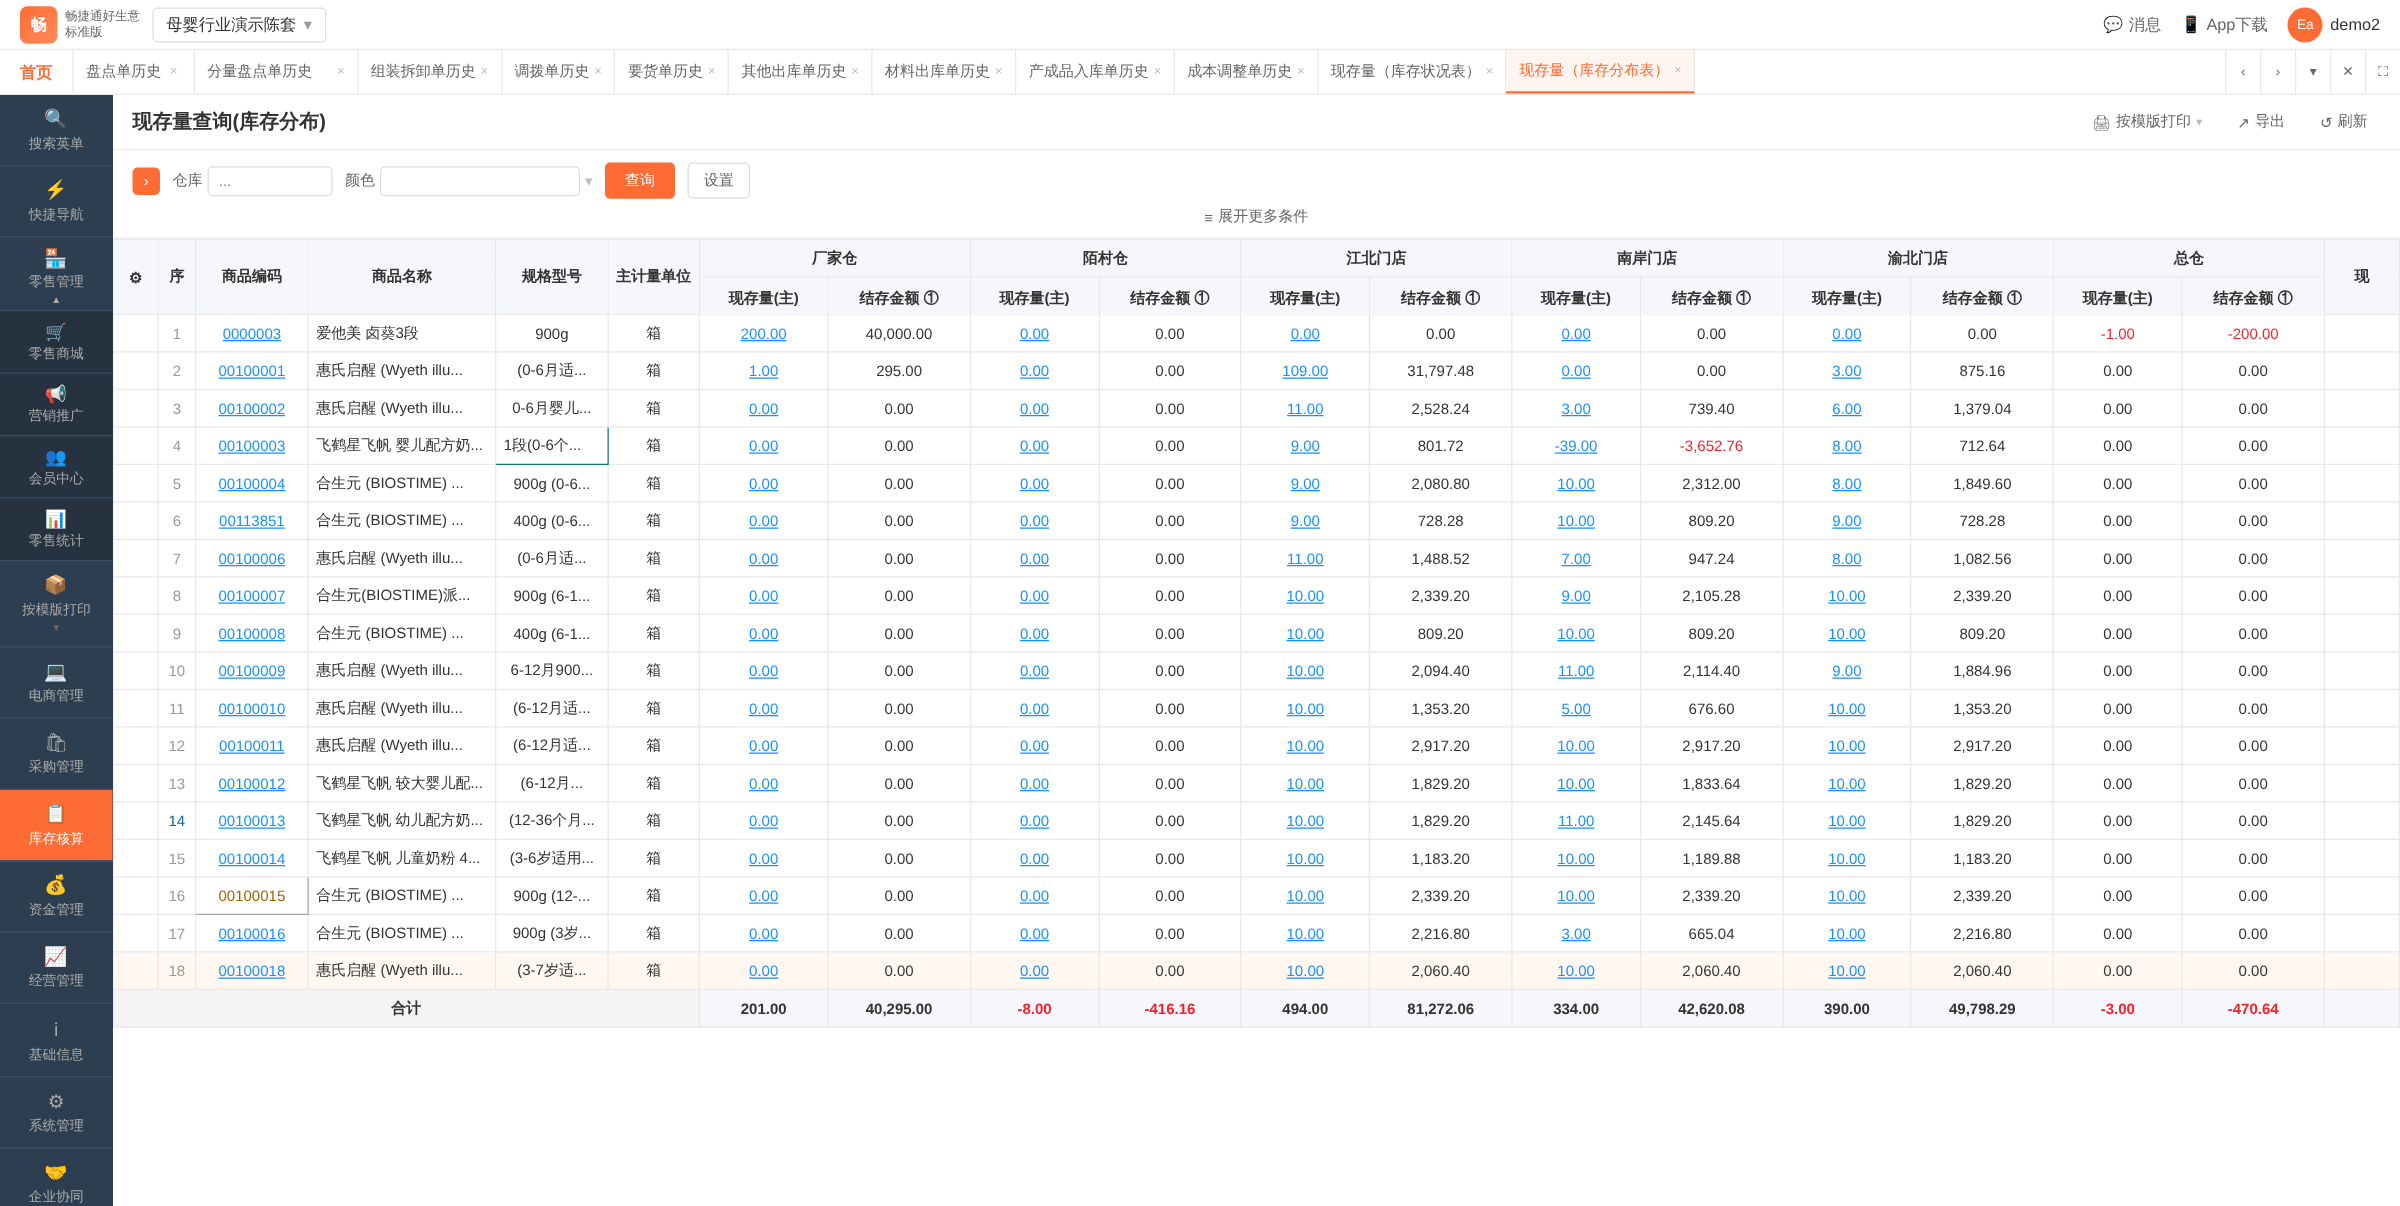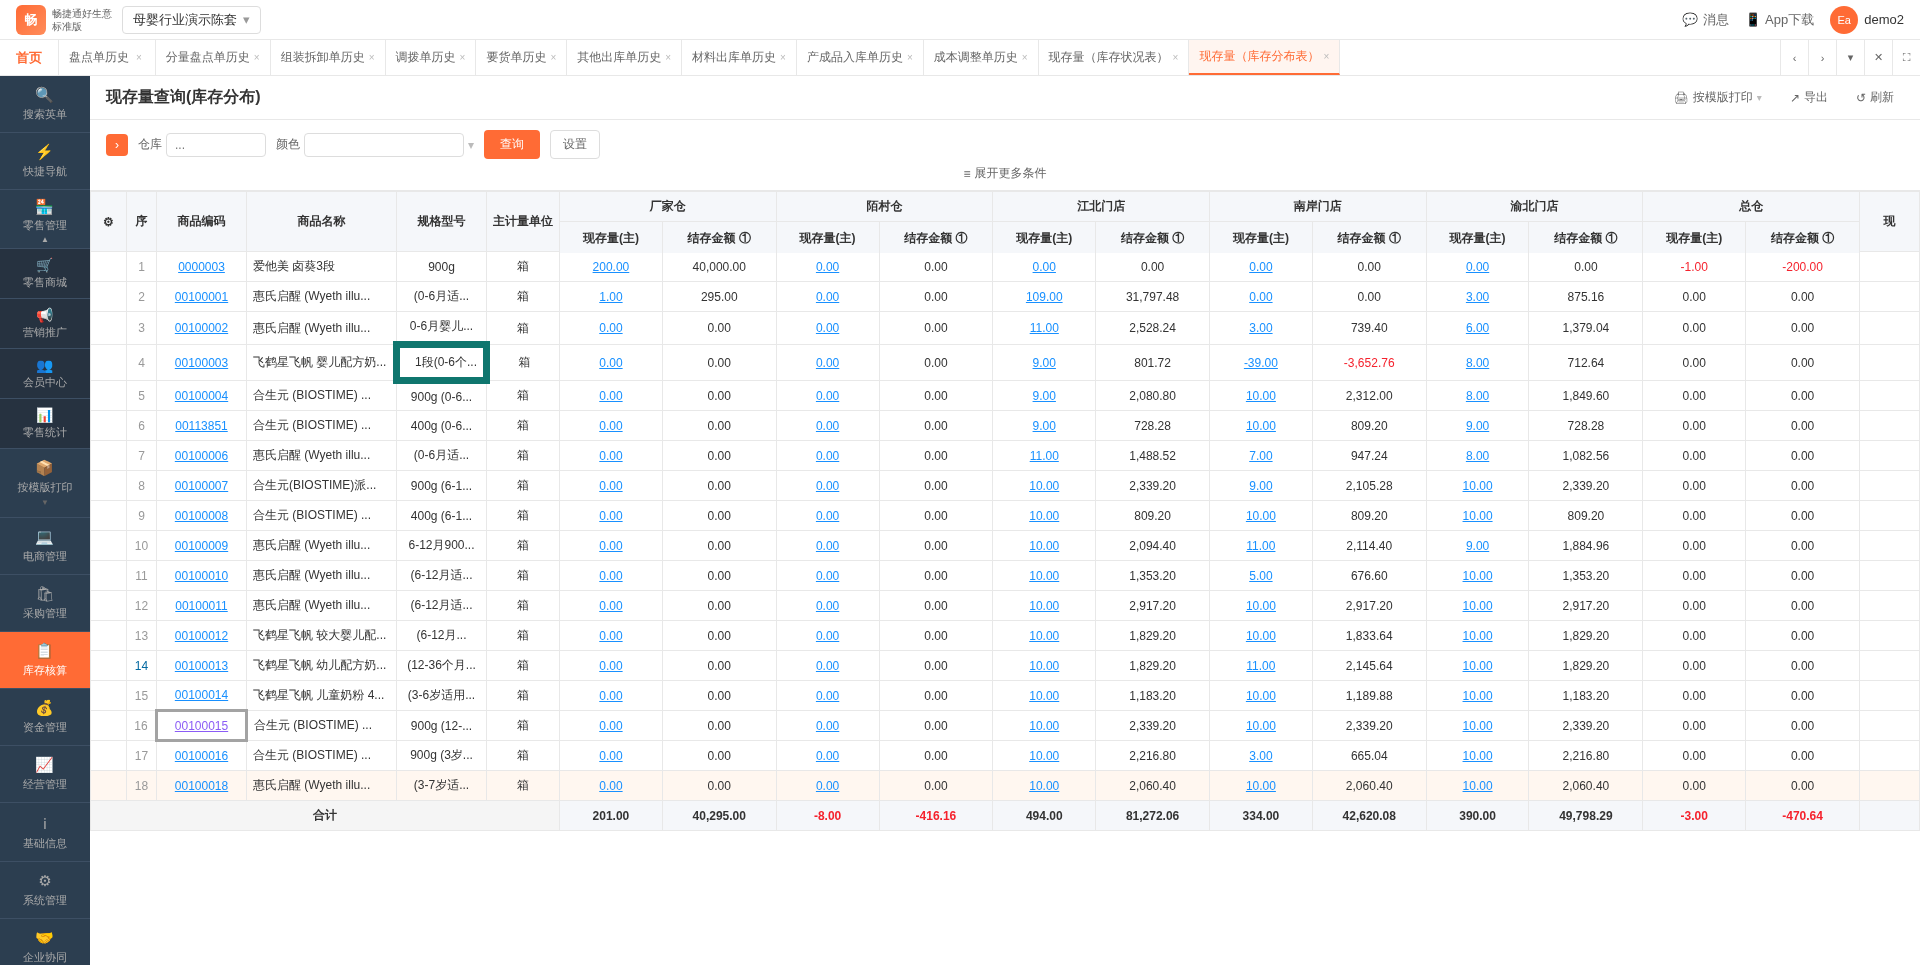--- a/index.html
+++ b/index.html
@@ -44,21 +44,21 @@
       </div>
     </div>
   </div>
 
   <div style="background:#fff; height:36px; display:flex; align-items:stretch; overflow:hidden; border-bottom:1px solid #e8e8e8; flex-shrink:0;">
     <div style="padding:0 16px; display:flex; align-items:center; color:#ff6b35; font-weight:bold; font-size:13px; cursor:pointer; border-right:1px solid #e8e8e8; flex-shrink:0;">首页</div>
     <div style="padding:0 10px; display:flex; align-items:center; gap:4px; color:#666; font-size:12px; cursor:pointer; border-right:1px solid #e8e8e8; flex-shrink:0; white-space:nowrap;">
       <span>盘点单历史</span>
         <span style="color:#bbb; font-size:10px; padding:1px 3px; border-radius:2px;">×</span>
     </div>
-    <div style="padding:0 10px; display:flex; align-items:center; gap:4px; color:#666; font-size:12px; cursor:pointer; border-right:1px solid #e8e8e8; flex-shrink:0; white-space:nowrap;">
+    <div style="padding:0 10px; display:flex; align-items:center; gap:20px; color:#666; font-size:12px; cursor:pointer; border-right:1px solid #e8e8e8; flex-shrink:0; white-space:nowrap;">
       <span>分量盘点单历史</span>
         <span style="color:#bbb; font-size:10px;">×</span>
     </div>
     <div style="padding:0 10px; display:flex; align-items:center; gap:4px; color:#666; font-size:12px; cursor:pointer; border-right:1px solid #e8e8e8; flex-shrink:0; white-space:nowrap;">
       <span>组装拆卸单历史</span>
         <span style="color:#bbb; font-size:10px;">×</span>
     </div>
     <div style="padding:0 10px; display:flex; align-items:center; gap:4px; color:#666; font-size:12px; cursor:pointer; border-right:1px solid #e8e8e8; flex-shrink:0; white-space:nowrap;">
       <span>调拨单历史</span>
         <span style="color:#bbb; font-size:10px;">×</span>
@@ -316,21 +316,21 @@
     <td style="padding:6px; border:1px solid #e8e8e8; text-align:center; white-space:nowrap;">1,379.04</td>
     <td style="padding:6px; border:1px solid #e8e8e8; text-align:center; white-space:nowrap;">0.00</td>
     <td style="padding:6px; border:1px solid #e8e8e8; text-align:center; white-space:nowrap;">0.00</td>
     <td style="padding:6px; border:1px solid #e8e8e8;"></td>
   </tr>
               <tr>
     <td style="padding:6px; border:1px solid #e8e8e8; text-align:center; white-space:nowrap;"></td>
     <td style="padding:6px; border:1px solid #e8e8e8; text-align:center; color:#999;">4</td>
     <td style="padding:6px; border:1px solid #e8e8e8; text-align:center; white-space:nowrap;color:#1890ff; text-decoration:underline; cursor:pointer;">00100003</td>
     <td style="padding:6px; border:1px solid #e8e8e8; text-align:left; white-space:nowrap; overflow:hidden; max-width:150px; text-overflow:ellipsis;">飞鹤星飞帆 婴儿配方奶...</td>
-    <td style="padding:6px; border:7px solid #0f766e; text-align:right; white-space:nowrap;margin-top:36px;">1段(0-6个...</td>
+    <td style="padding:6px; border:1px solid #0f766e; text-align:left; white-space:nowrap;margin-top:36px;">1段(0-6个...</td>
     <td style="padding:6px; border:1px solid #e8e8e8; text-align:center;">箱</td>
     <td style="padding:6px; border:1px solid #e8e8e8; text-align:center; white-space:nowrap;color:#1890ff; text-decoration:underline; cursor:pointer;">0.00</td>
     <td style="padding:6px; border:1px solid #e8e8e8; text-align:center; white-space:nowrap;">0.00</td>
     <td style="padding:6px; border:1px solid #e8e8e8; text-align:center; white-space:nowrap;color:#1890ff; text-decoration:underline; cursor:pointer;">0.00</td>
     <td style="padding:6px; border:1px solid #e8e8e8; text-align:center; white-space:nowrap;">0.00</td>
     <td style="padding:6px; border:1px solid #e8e8e8; text-align:center; white-space:nowrap;color:#1890ff; text-decoration:underline; cursor:pointer;">9.00</td>
     <td style="padding:6px; border:1px solid #e8e8e8; text-align:center; white-space:nowrap;">801.72</td>
     <td style="padding:6px; border:1px solid #e8e8e8; text-align:center; white-space:nowrap;color:#f5222d;color:#1890ff; text-decoration:underline; cursor:pointer;">-39.00</td>
     <td style="padding:6px; border:1px solid #e8e8e8; text-align:center; white-space:nowrap;color:#f5222d;">-3,652.76</td>
     <td style="padding:6px; border:1px solid #e8e8e8; text-align:center; white-space:nowrap;color:#1890ff; text-decoration:underline; cursor:pointer;">8.00</td>
@@ -566,21 +566,21 @@
     <td style="padding:6px; border:1px solid #e8e8e8; text-align:center; white-space:nowrap;">1,189.88</td>
     <td style="padding:6px; border:1px solid #e8e8e8; text-align:center; white-space:nowrap;color:#1890ff; text-decoration:underline; cursor:pointer;">10.00</td>
     <td style="padding:6px; border:1px solid #e8e8e8; text-align:center; white-space:nowrap;">1,183.20</td>
     <td style="padding:6px; border:1px solid #e8e8e8; text-align:center; white-space:nowrap;">0.00</td>
     <td style="padding:6px; border:1px solid #e8e8e8; text-align:center; white-space:nowrap;">0.00</td>
     <td style="padding:6px; border:1px solid #e8e8e8;"></td>
   </tr>
               <tr>
     <td style="padding:6px; border:1px solid #e8e8e8; text-align:center; white-space:nowrap;"></td>
     <td style="padding:6px; border:1px solid #e8e8e8; text-align:center; color:#999;">16</td>
-    <td style="padding:6px; border:3px solid #a3a3a3; text-align:center; white-space:nowrap;color:#8b5cf6; text-decoration:underline; cursor:pointer;">00100015</td>
+    <td style="padding:6px; border:1px solid #a3a3a3; text-align:center; white-space:nowrap;color:#a16207; cursor:pointer;">00100015</td>
     <td style="padding:6px; border:1px solid #e8e8e8; text-align:left; white-space:nowrap; overflow:hidden; max-width:150px; text-overflow:ellipsis;">合生元 (BIOSTIME) ...</td>
     <td style="padding:6px; border:1px solid #e8e8e8; text-align:center; white-space:nowrap;">900g (12-...</td>
     <td style="padding:6px; border:1px solid #e8e8e8; text-align:center;">箱</td>
     <td style="padding:6px; border:1px solid #e8e8e8; text-align:center; white-space:nowrap;color:#1890ff; text-decoration:underline; cursor:pointer;">0.00</td>
     <td style="padding:6px; border:1px solid #e8e8e8; text-align:center; white-space:nowrap;">0.00</td>
     <td style="padding:6px; border:1px solid #e8e8e8; text-align:center; white-space:nowrap;color:#1890ff; text-decoration:underline; cursor:pointer;">0.00</td>
     <td style="padding:6px; border:1px solid #e8e8e8; text-align:center; white-space:nowrap;">0.00</td>
     <td style="padding:6px; border:1px solid #e8e8e8; text-align:center; white-space:nowrap;color:#1890ff; text-decoration:underline; cursor:pointer;">10.00</td>
     <td style="padding:6px; border:1px solid #e8e8e8; text-align:center; white-space:nowrap;">2,339.20</td>
     <td style="padding:6px; border:1px solid #e8e8e8; text-align:center; white-space:nowrap;color:#1890ff; text-decoration:underline; cursor:pointer;">10.00</td>

